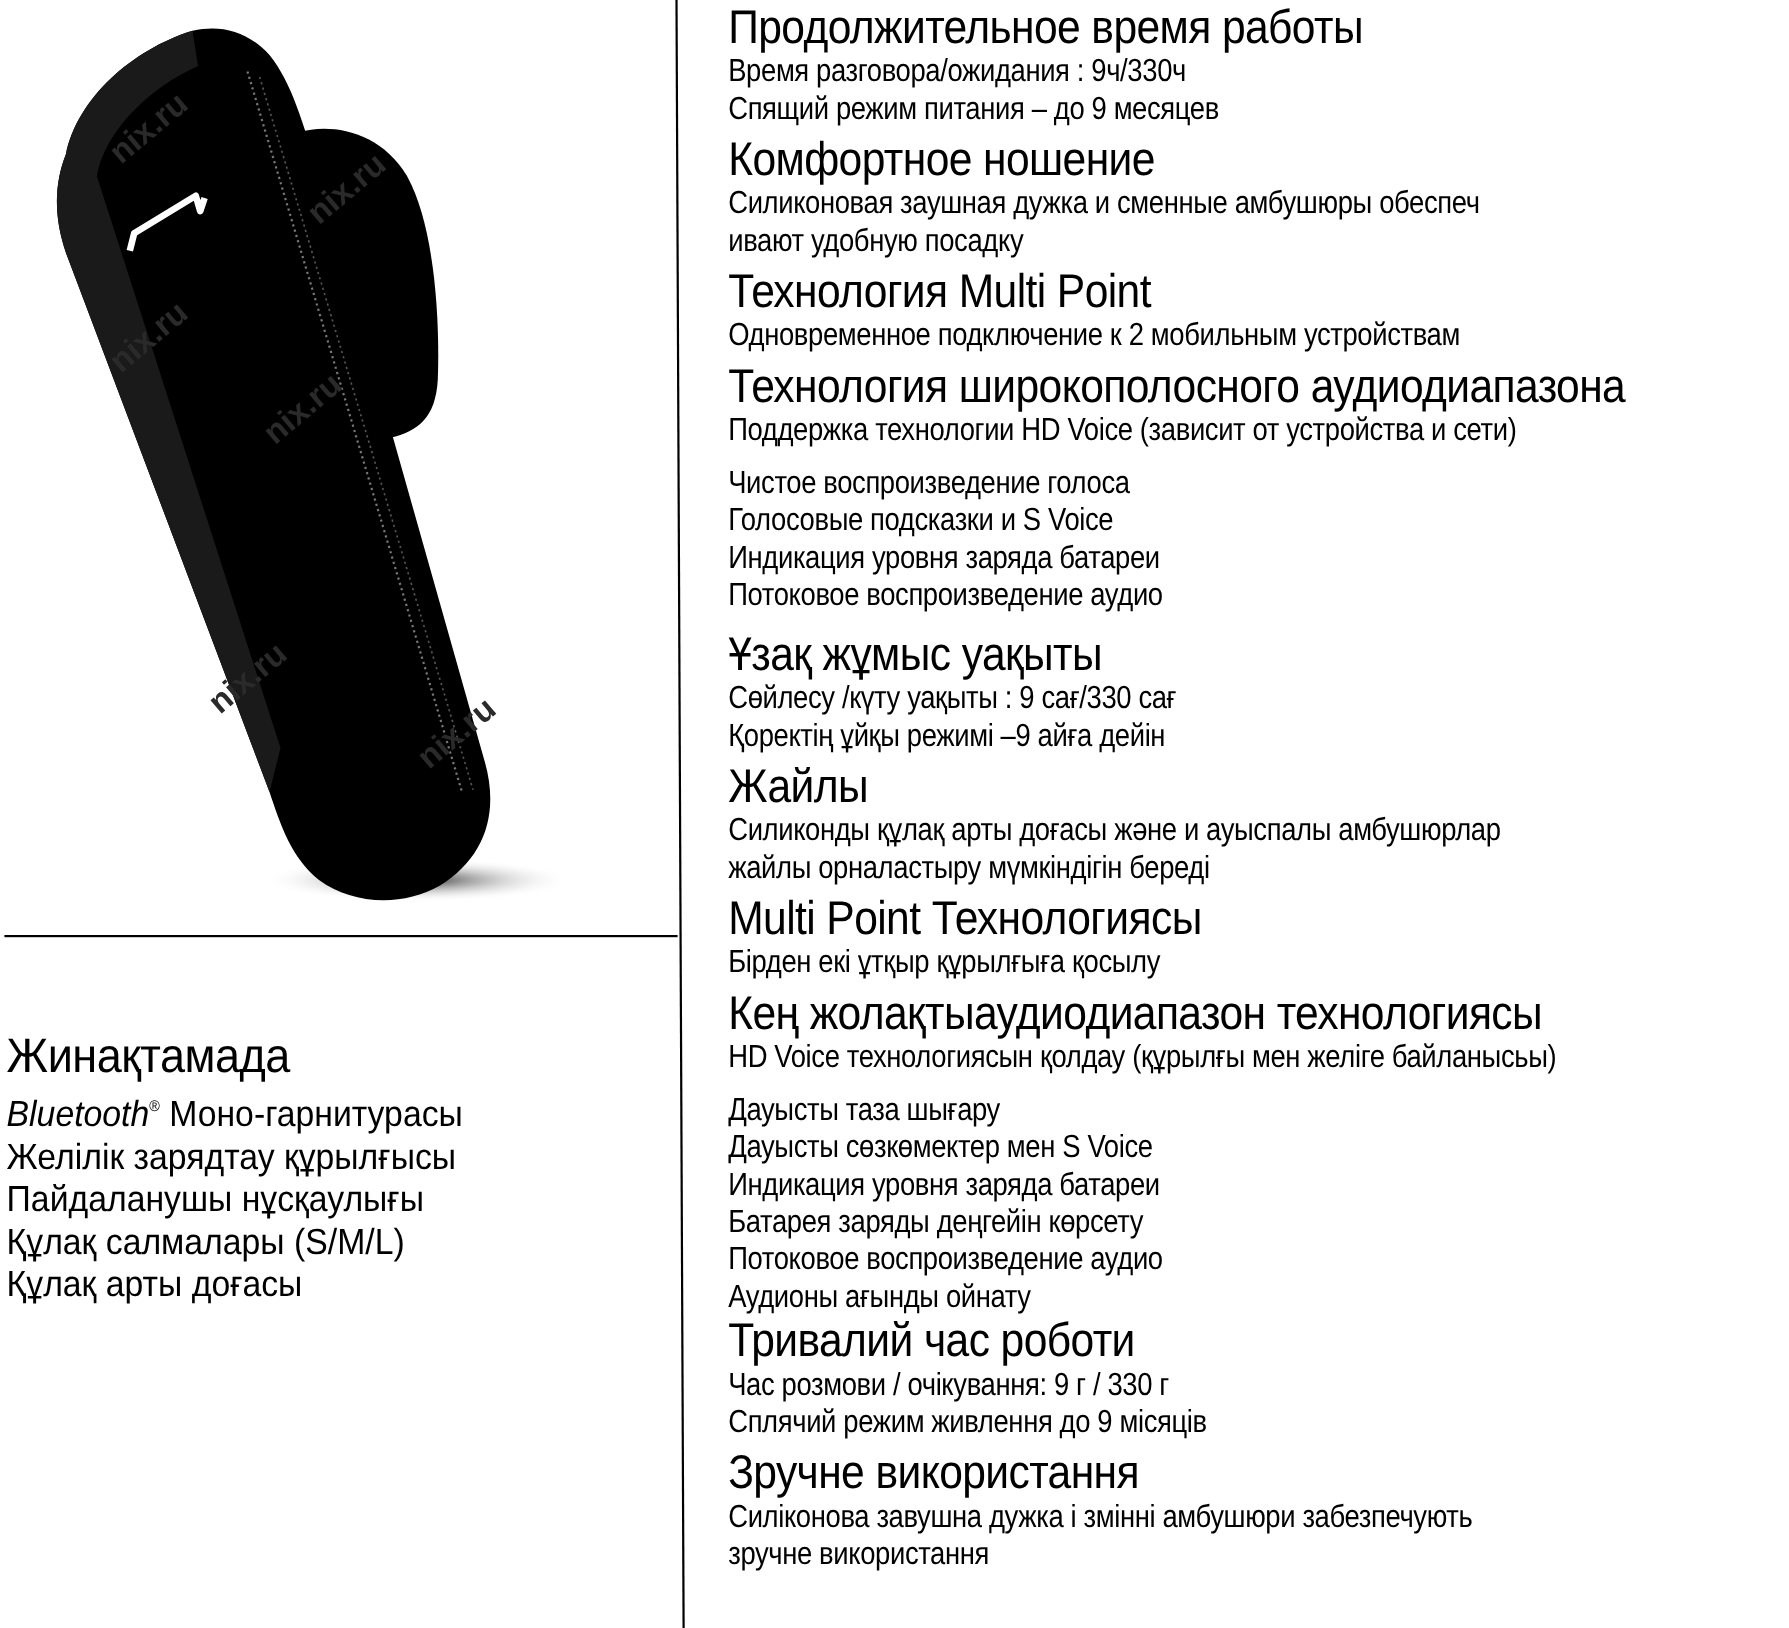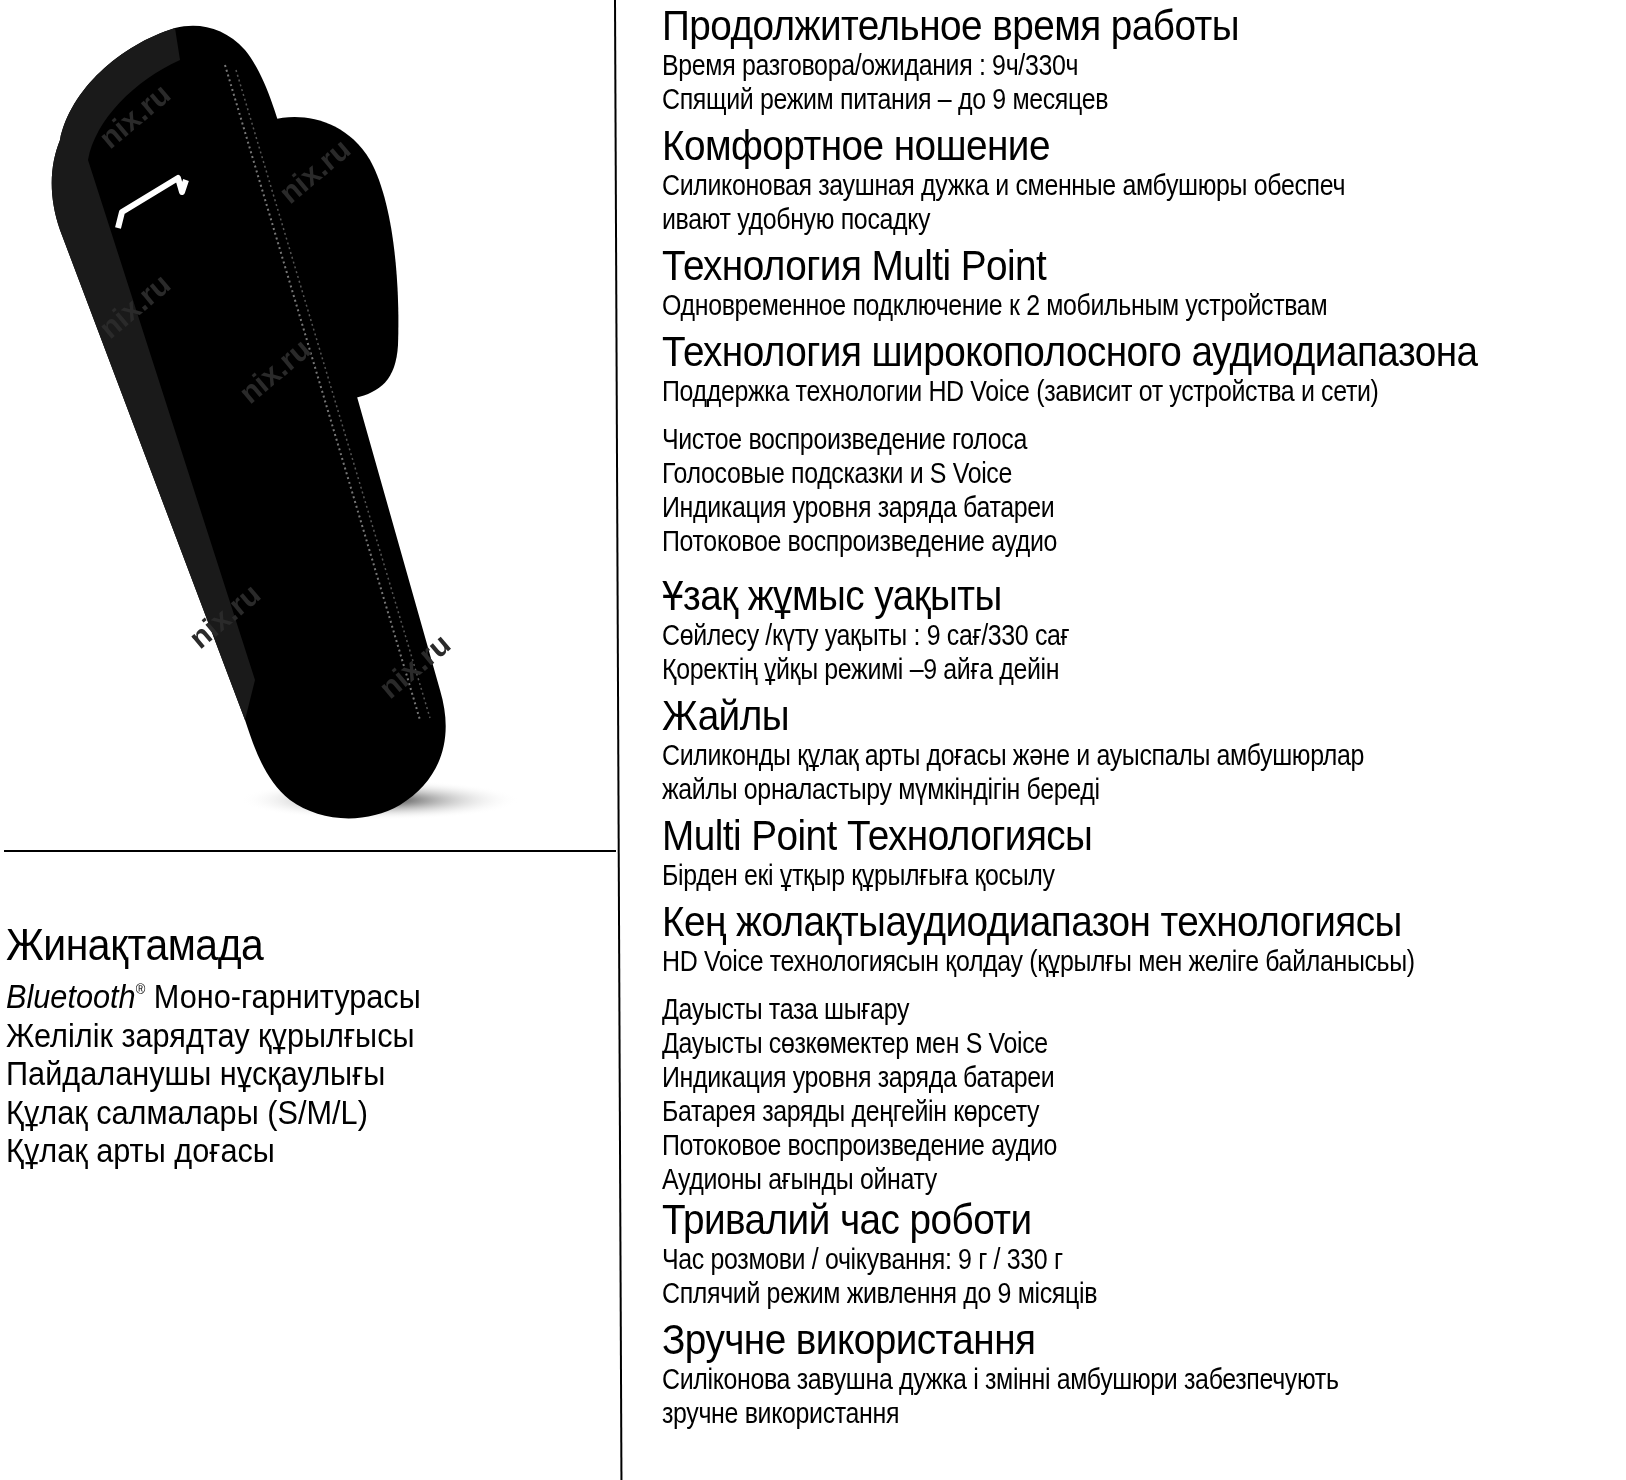--- a/index.html
+++ b/index.html
@@ -15,21 +15,21 @@
       position: absolute; left: 4px; top: 850px; width: 612px; height: 2px; background: #000;
     }
     .vline {
       position: absolute; left: 614px; top: 0; width: 2px; height: 1480px; background: #000;
       transform: skewX(0.25deg); transform-origin: top left;
     }
     .left-col {
       position: absolute; left: 6px; top: 880px; width: 600px;
     }
     .left-section { margin-bottom: 0; }
-    .left-section.second { margin-top: 40px; }
+    .left-section.second { margin-top: 56px; }
     .left-h {
       font-size: 44px; line-height: 50px; letter-spacing: -0.5px; margin: 0; font-weight: normal;
       transform: scaleX(0.93); transform-origin: left;
       white-space: nowrap;
     }
     .left-item {
       font-size: 33px; line-height: 38.5px; white-space: nowrap;
       transform: scaleX(0.93); transform-origin: left;
     }
     .left-item i { font-style: italic; }

